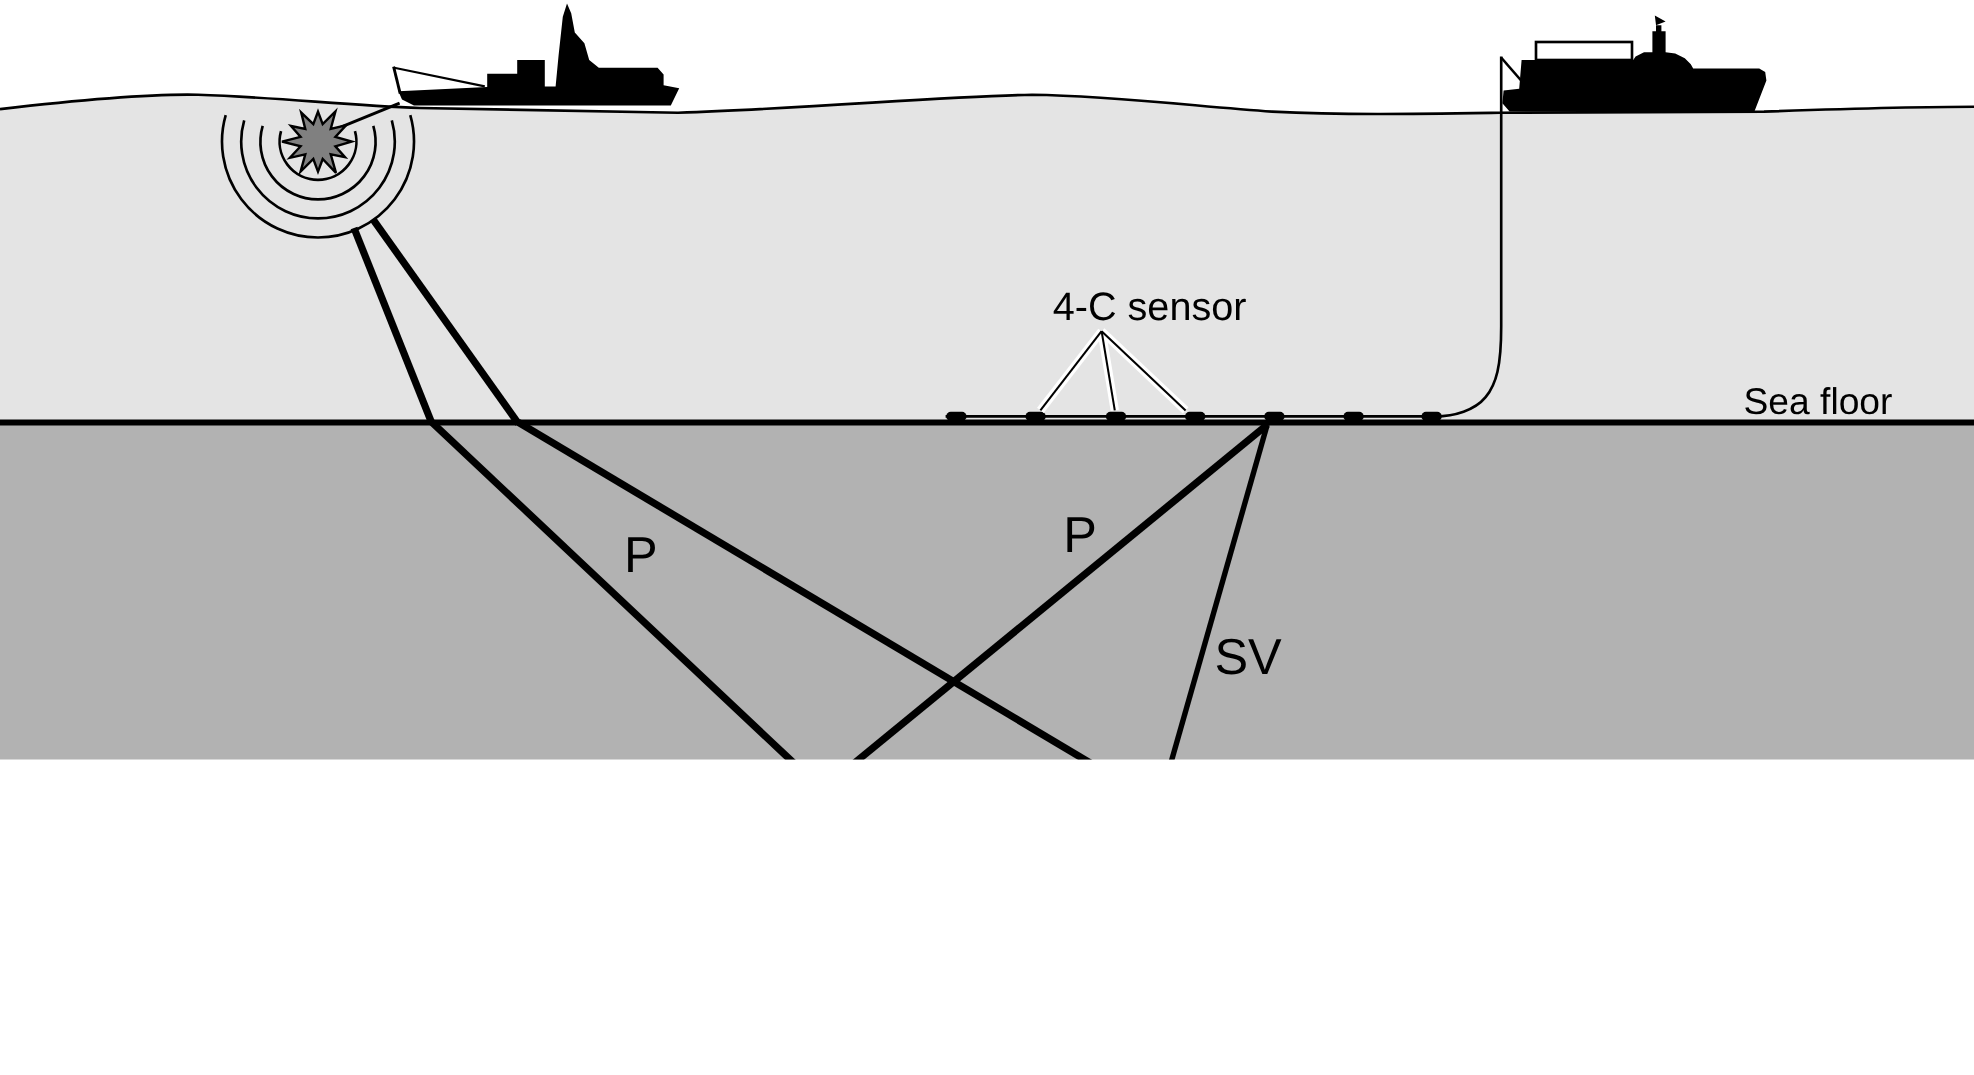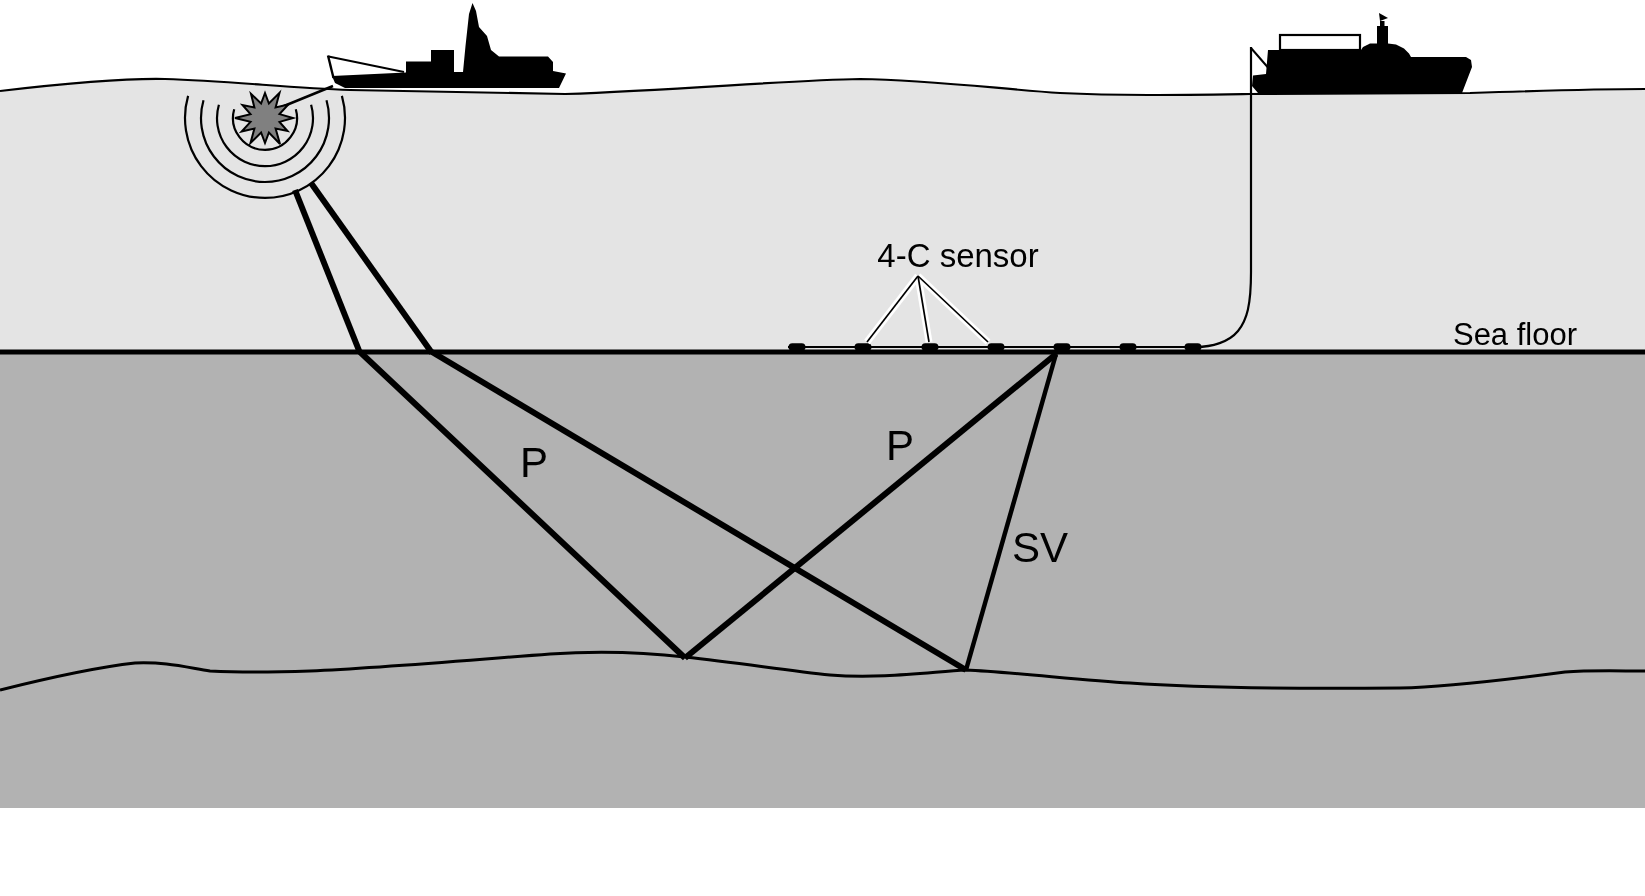--- a/index.html
+++ b/index.html
@@ -1,16 +1,16 @@
 <!DOCTYPE html>
 <html><head>
 <meta charset="utf-8">
 <style>
   html, body { margin: 0; padding: 0; background: #ffffff; }
-  .stage { width: 1645px; height: 808px; position: relative; }
+  .stage { width: 1645px; height: 633px; position: relative; }
   svg { display: block; }
   text { font-family: "Liberation Sans", "DejaVu Sans", sans-serif; fill: #000000; }
   .lbl-callout { font-size: 33px; }
   .lbl-seafloor { font-size: 31px; }
   .lbl-ray { font-size: 42px; }
 </style>
 </head>
 <body>
 
 <div class="stage">

